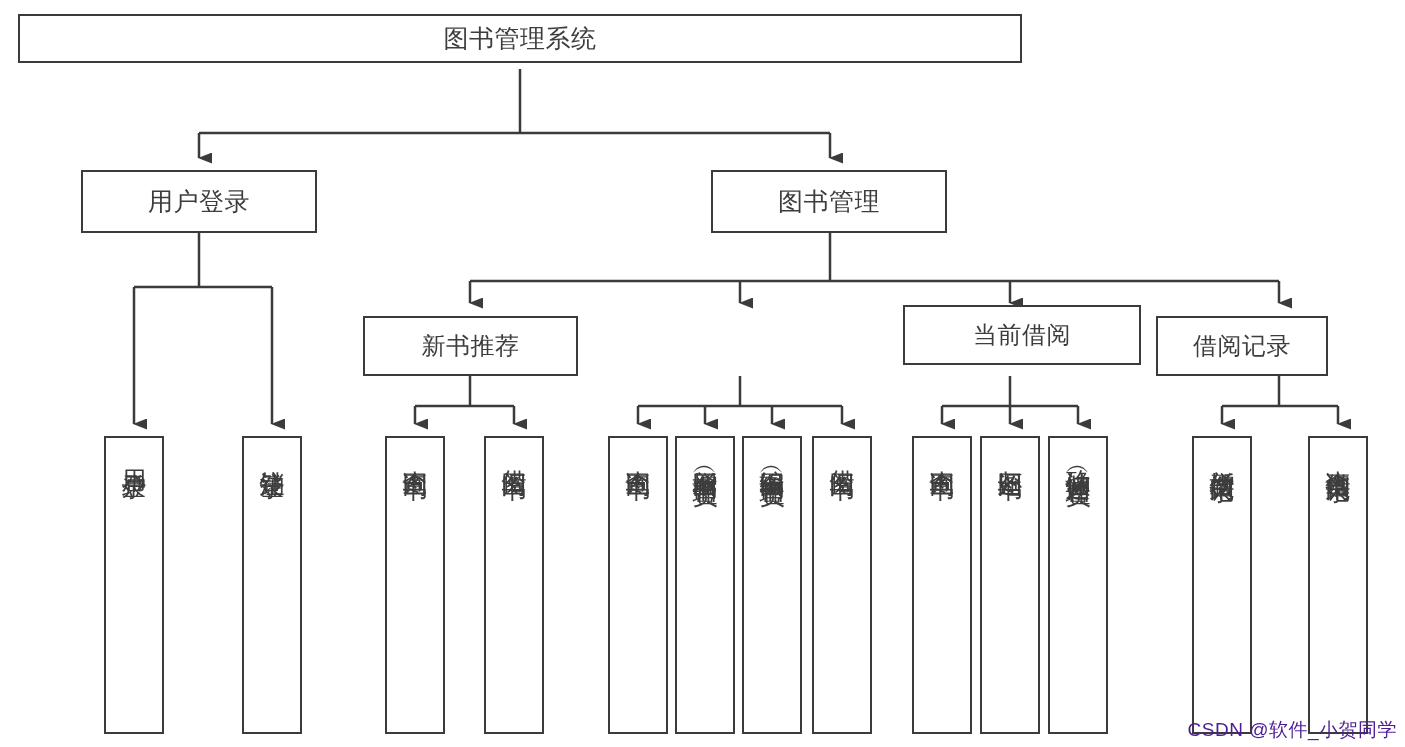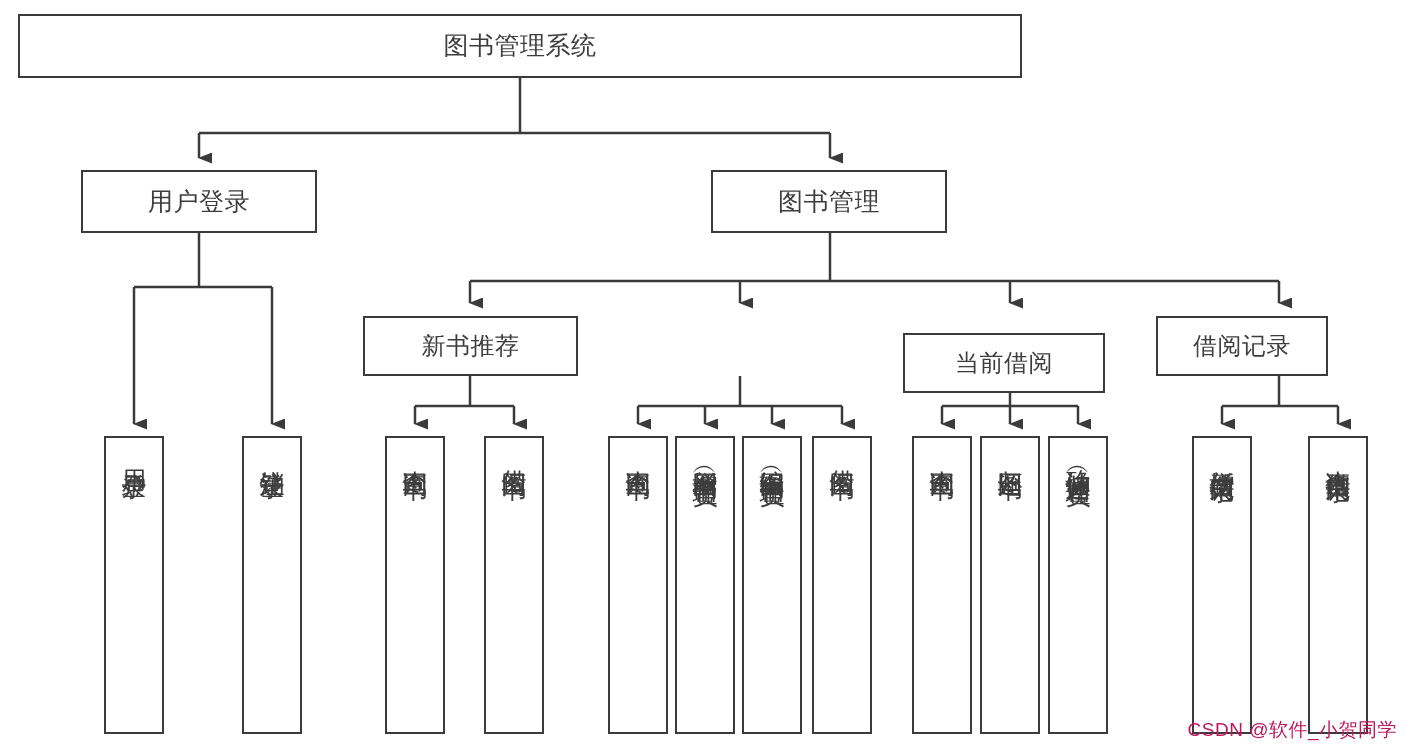--- a/index.html
+++ b/index.html
@@ -57,21 +57,21 @@
     font-size: 25px;
     line-height: 1.16;
     letter-spacing: 2px;
     white-space: nowrap;
   }
   .watermark {
     position: absolute;
     right: 8px;
     bottom: 4px;
     font-size: 19px;
-    color: #be185d;
+    color: #4c1d95;
     letter-spacing: 0.5px;
     white-space: nowrap;
     user-select: none;
   }
 </style>
 </head>
 <body>
 
 <div id="diagram-canvas">
 
@@ -119,35 +119,35 @@
       <path d="M1010,406 L1010,424" marker-end="url(#arrow)"></path>
       <path d="M1078,406 L1078,424" marker-end="url(#arrow)"></path>
 
       <path d="M1279,376 L1279,406"></path>
       <path d="M1222,406 L1338,406"></path>
       <path d="M1222,406 L1222,424" marker-end="url(#arrow)"></path>
       <path d="M1338,406 L1338,424" marker-end="url(#arrow)"></path>
     </g>
   </svg>
 
-  <div class="node node-root" style="left:18px; top:14px; width:1004px; height:64px;">
+  <div class="node node-root" style="left:18px; top:14px; width:1004px; height:49px;">
     <span class="label">图书管理系统</span>
   </div>
 
   <div class="node node-l2" style="left:81px; top:170px; width:236px; height:63px;">
     <span class="label">用户登录</span>
   </div>
   <div class="node node-l3" style="left:363px; top:316px; width:215px; height:60px;">
     <span class="label">新书推荐</span>
   </div>
 
   <div class="node node-l2" style="left:711px; top:170px; width:236px; height:63px;">
     <span class="label">图书管理</span>
   </div>
-  <div class="node node-l3" style="left:903px; top:333px; width:202px; height:60px;">
+  <div class="node node-l3" style="left:903px; top:305px; width:238px; height:60px;">
     <span class="label">当前借阅</span>
   </div>
   <div class="node node-l3" style="left:1156px; top:316px; width:172px; height:60px;">
     <span class="label">借阅记录</span>
   </div>
 
   <div class="node node-leaf" style="left:104px; top:436px; width:60px; height:298px;">
     <span class="label">用户登录</span>
   </div>
   <div class="node node-leaf" style="left:242px; top:436px; width:60px; height:298px;">

